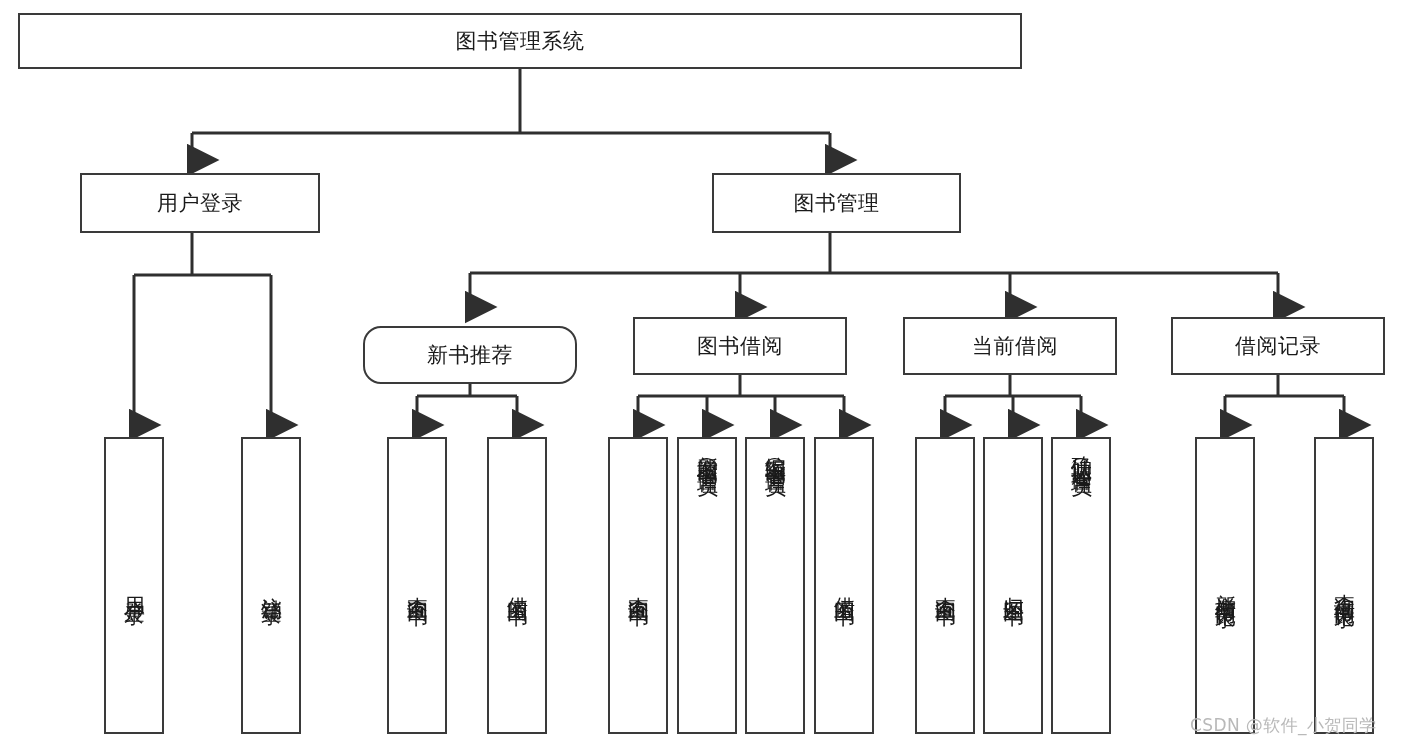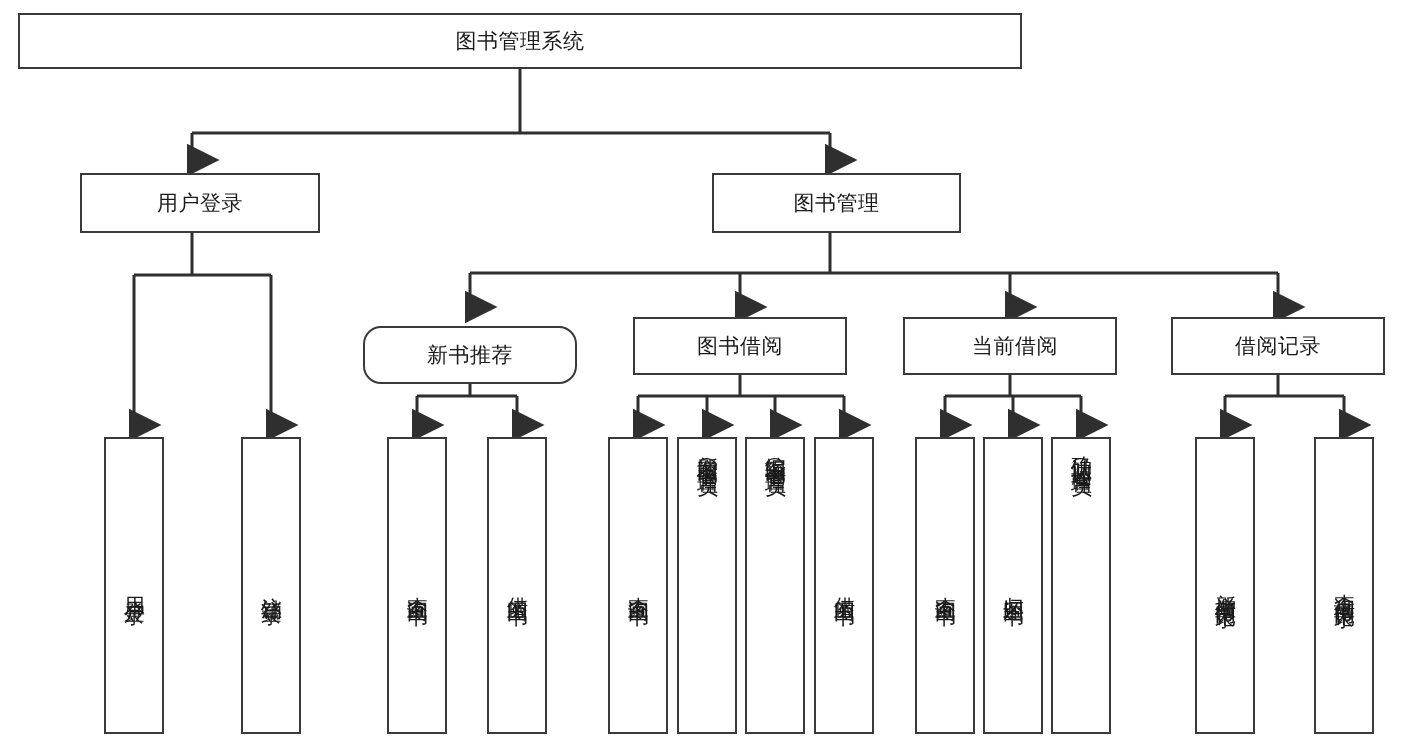--- a/index.html
+++ b/index.html
@@ -184,14 +184,15 @@
     <span class="node-label">确认归还（管理员）</span>
   </div>
 
   <div class="node vert center" style="left:1195px; top:437px; width:60px; height:297px;">
     <span class="node-label">新增借阅记录</span>
   </div>
   <div class="node vert center" style="left:1314px; top:437px; width:60px; height:297px;">
     <span class="node-label">查询借阅记录</span>
   </div>
 
+  <div class="watermark">CSDN @软件_小贺同学</div>
 
 </div>
 
 </body></html>

